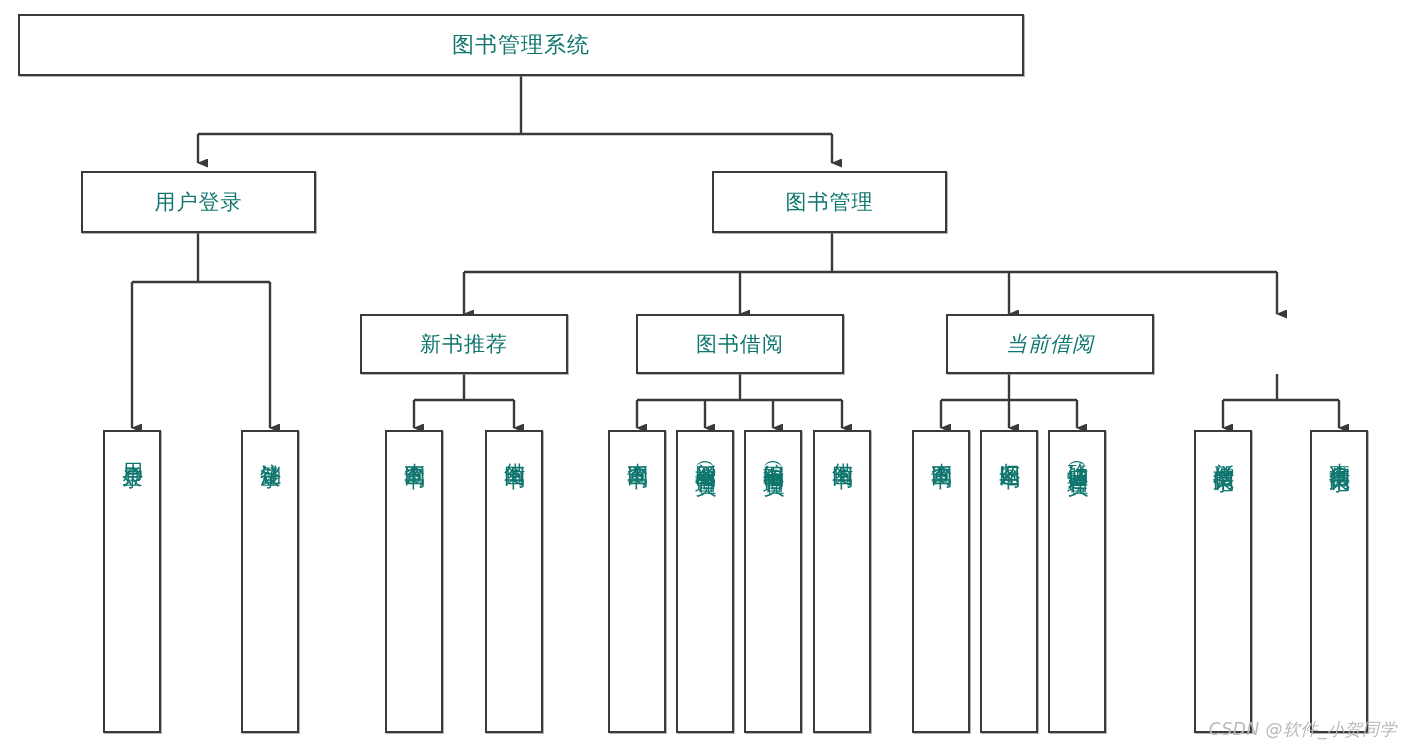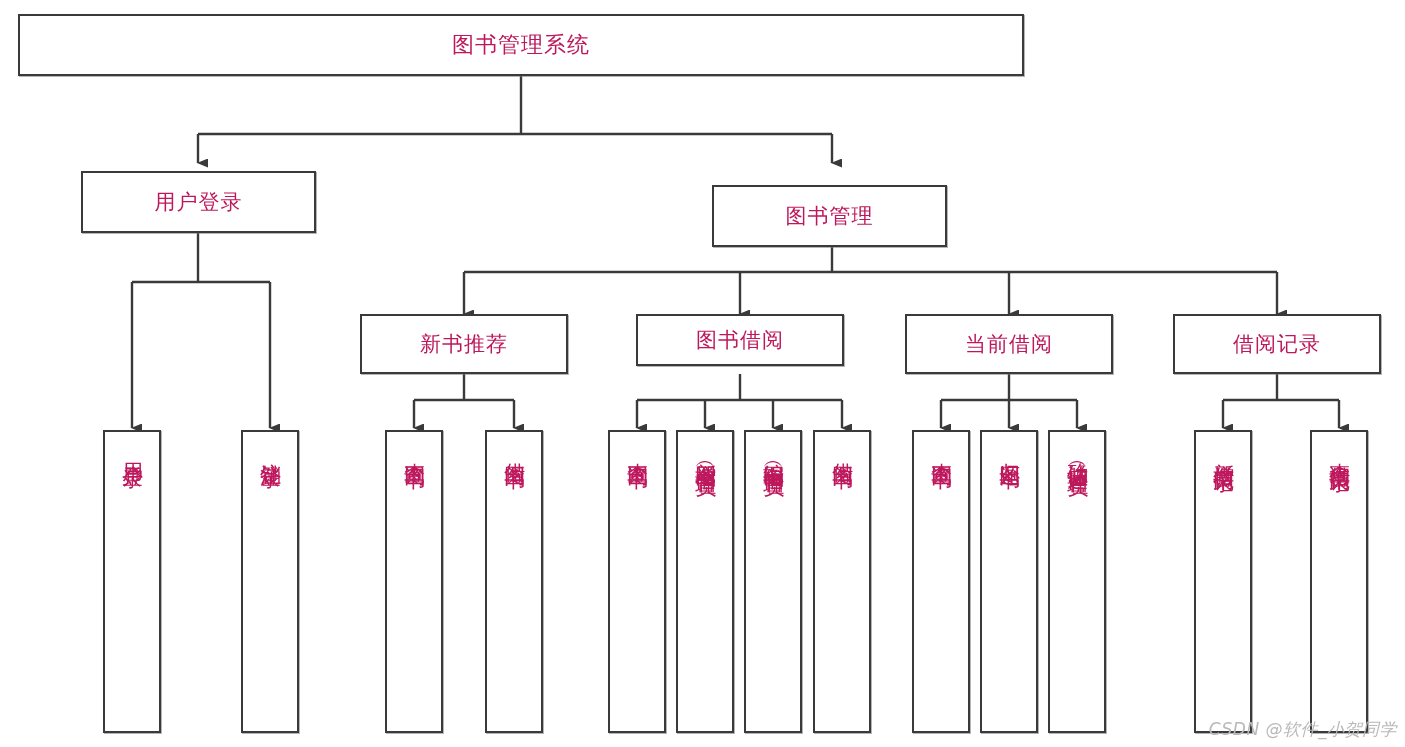--- a/index.html
+++ b/index.html
@@ -26,21 +26,21 @@
     pointer-events: none;
   }
   .node {
     position: absolute;
     box-sizing: border-box;
     background: #ffffff;
     border: 2px solid #3a3a3a;
     display: flex;
     align-items: center;
     justify-content: center;
-    color: #be185d;
+    color: #0f766e;
     box-shadow: 1px 1px 0 rgba(120,120,120,0.55);
   }
   .node-h {
     font-size: 21px;
     line-height: 1.25;
     letter-spacing: 1px;
     white-space: nowrap;
   }
   .node-root {
     font-size: 22px;
@@ -128,35 +128,32 @@
     </g>
   </svg>
 
   <div class="node node-h node-root" style="left:18px; top:14px; width:1006px; height:62px;">
     <span>图书管理系统</span>
   </div>
 
   <div class="node node-h" style="left:81px; top:171px; width:235px; height:62px;">
     <span>用户登录</span>
   </div>
-  <div class="node node-h" style="left:712px; top:171px; width:235px; height:62px;margin-top:14px;">
+  <div class="node node-h" style="left:712px; top:171px; width:235px; height:62px;">
     <span>图书管理</span>
   </div>
 
   <div class="node node-h" style="left:360px; top:314px; width:208px; height:60px;text-align:center;">
     <span>新书推荐</span>
   </div>
-  <div class="node node-h" style="left:636px; top:314px; width:208px; height:52px;align-items:center;">
+  <div class="node node-h" style="left:636px; top:314px; width:208px; height:60px;align-items:center;">
     <span>图书借阅</span>
   </div>
-  <div class="node node-h" style="left:905px; top:314px; width:208px; height:60px;">
+  <div class="node node-h" style="left:946px; top:314px; width:208px; height:60px;font-style:italic;">
     <span>当前借阅</span>
-  </div>
-  <div class="node node-h" style="left:1173px; top:314px; width:208px; height:60px;">
-    <span>借阅记录</span>
   </div>
 
   <div class="node node-v" style="left:103px; top:430px; width:58px; height:303px;">
     <span class="vlabel">用户登录</span>
   </div>
   <div class="node node-v" style="left:241px; top:430px; width:58px; height:303px;">
     <span class="vlabel">注销登录</span>
   </div>
 
   <div class="node node-v" style="left:385px; top:430px; width:58px; height:303px;">

